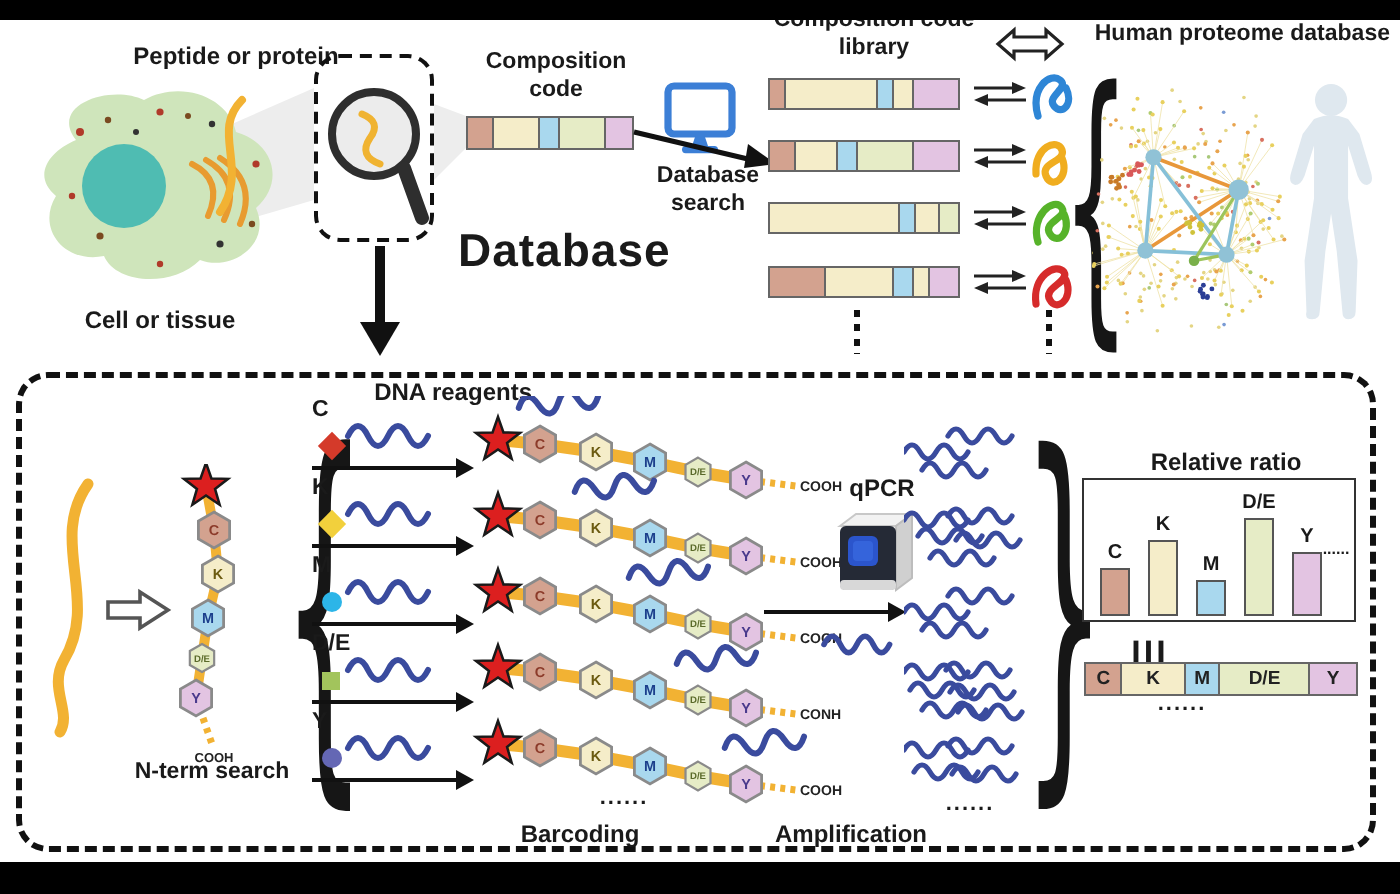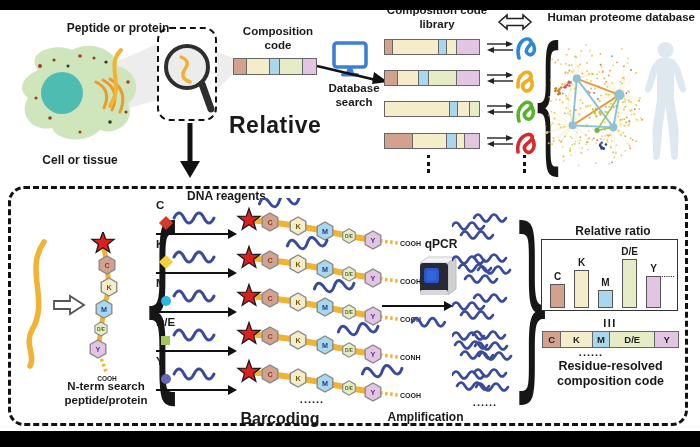--- a/index.html
+++ b/index.html
@@ -117,21 +117,21 @@
     <rect x="5" y="4" width="32" height="24" rx="3" fill="#fff" stroke="#3c7fd6" stroke-width="3.6"></rect>
     <polygon points="17,34 25,34 23,28 19,28" fill="#3c7fd6"></polygon>
     <rect x="12" y="34" width="18" height="3.6" rx="1.8" fill="#3c7fd6"></rect>
   </svg>
   <div class="lbl" style="left:316px;top:82px;width:76px;font-size:11.5px">Database search</div>
   <svg class="abs" style="left:315px;top:61px" width="76" height="30">
     <line x1="2" y1="5" x2="61" y2="19" stroke="#111" stroke-width="2.5"></line>
     <polygon points="59,11 73,21 57,23" fill="#111"></polygon>
   </svg>
 
-  <div class="lbl" style="left:229px;top:112px;width:140px;font-size:23px;letter-spacing:.5px;text-align:left">Relative</div>
+  <div class="lbl" style="left:229px;top:112px;width:140px;font-size:23px;letter-spacing:.5px;text-align:left">Database</div>
 
   <div class="lbl" style="left:382px;top:4px;width:110px;font-size:11.5px">Composition code library</div>
   <svg class="abs" style="left:497px;top:13px" width="36" height="18" viewBox="0 0 36 18">
     <polygon points="2,9 10,2 10,5.5 26,5.5 26,2 34,9 26,16 26,12.5 10,12.5 10,16" fill="#fff" stroke="#222" stroke-width="1.6"></polygon>
   </svg>
   <div class="lbl nowrap" style="left:530px;top:11px;width:165px;font-size:11.5px">Human proteome database</div>
 
   <div class="barstrip" style="left:384px;top:39px;width:96px;height:16px">
       <span class="seg" style="flex-grow: 8; background: rgb(211, 162, 143);"></span>
       <span class="seg" style="flex-grow: 50; background: rgb(245, 237, 201);"></span>
@@ -618,21 +618,20 @@
     <use href="#hex" transform="translate(22,117)" fill="#e3c4e2"></use>
     <text x="31" y="35.6" font-size="7.2" text-anchor="middle" fill="#8c3b2a">C</text>
     <text x="33" y="57.6" font-size="7.2" text-anchor="middle" fill="#6b5a10">K</text>
     <text x="28" y="79.6" font-size="7.2" text-anchor="middle" fill="#1c3f8c">M</text>
     <text x="25" y="99" font-size="4.8" text-anchor="middle" fill="#5a6a2a">D/E</text>
     <text x="22" y="119.6" font-size="7.2" text-anchor="middle" fill="#4a3a8c">Y</text>
     <text x="31" y="149" font-size="6.5" text-anchor="middle" fill="#222">COOH</text>
   </svg>
   <div class="lbl" style="left:36px;top:380px;width:140px;font-size:11.5px">
     <div>N-term search</div>
-      <div>peptide/protein</div>
   </div>
 
   <div class="brace" style="left:141px;top:203px;font-size:190px;transform:scale(.35,1.06)">{</div>
 
   <div class="lbl" style="left:156px;top:189px;width:110px;font-size:12px;text-align:right">DNA reagents</div>
 
   <div class="reagent" style="left:156px;top:203px">
     <span class="rlet">C</span>
     <span class="mk diamond" style="left: 5px; top: 15px; background: rgb(212, 58, 42);"></span>
     <svg class="rsq" width="50" height="18" viewBox="0 0 50 18">
@@ -755,21 +754,21 @@
         <use href="#hex" transform="translate(89,33) scale(1)" fill="#a9d8ee"></use>
         <text x="89" y="35.6" font-size="7.2" text-anchor="middle" fill="#1c3f8c">M</text>
         <use href="#hex" transform="translate(113,38) scale(0.8)" fill="#e6ecc6"></use>
         <text x="113" y="39.7" font-size="4.8" text-anchor="middle" fill="#5a6a2a">D/E</text>
         <use href="#hex" transform="translate(137,42) scale(1)" fill="#e3c4e2"></use>
         <text x="137" y="44.6" font-size="7.2" text-anchor="middle" fill="#4a3a8c">Y</text>
         <text x="164" y="47.5" font-size="7" fill="#222">COOH</text>
       </svg>
     </div>
   <div class="dot-row" style="left:282px;top:393px;width:60px">......</div>
-  <div class="lbl" style="left:228px;top:410px;width:104px;font-size:16px">Barcoding</div>
+  <div class="lbl" style="left:238px;top:410px;width:104px;font-size:12px">Barcoding</div>
 
   <div class="lbl" style="left:416px;top:237px;width:50px;font-size:12px">qPCR</div>
   <svg class="abs" style="left:412px;top:249px" width="50" height="54" viewBox="0 0 50 54">
     <polygon points="8,14 16,8 44,8 36,14" fill="#f2f2f2" stroke="#c8c8c8"></polygon>
     <polygon points="36,14 44,8 44,40 36,46" fill="#d0d0d0" stroke="#bdbdbd"></polygon>
     <rect x="8" y="14" width="28" height="32" rx="3" fill="#252a36"></rect>
     <rect x="12" y="19" width="15" height="15" rx="3" fill="#2b55cc"></rect>
     <rect x="14.5" y="21.5" width="10" height="10" rx="2" fill="#3a6ae0" opacity=".75"></rect>
     <rect x="8" y="41" width="28" height="5" rx="2" fill="#d8d8d8"></rect>
   </svg>
@@ -821,28 +820,24 @@
       <div class="chart-bar" style="left: 32px; width: 15px; height: 38px; bottom: 2px; background: rgb(245, 237, 201);"></div>
       <div class="chart-lab" style="left: 26px; width: 27px; bottom: 42px;">K</div>
       <div class="chart-bar" style="left: 56px; width: 15px; height: 18px; bottom: 2px; background: rgb(169, 216, 238);"></div>
       <div class="chart-lab" style="left: 50px; width: 27px; bottom: 22px;">M</div>
       <div class="chart-bar" style="left: 80px; width: 15px; height: 49px; bottom: 2px; background: rgb(230, 236, 198);"></div>
       <div class="chart-lab" style="left: 74px; width: 27px; bottom: 53px;">D/E</div>
       <div class="chart-bar" style="left: 104px; width: 15px; height: 32px; bottom: 2px; background: rgb(227, 196, 226);"></div>
       <div class="chart-lab" style="left: 98px; width: 27px; bottom: 36px;">Y</div>
     </div>
 
-  <div class="lbl" style="left:594px;top:317px;width:32px;font-size:11px;letter-spacing:1.5px">III</div>
+  <div class="lbl" style="left:559px;top:317px;width:32px;font-size:17px;letter-spacing:1.5px">III</div>
 
   <div class="barstrip" style="left:542px;top:331px;width:137px;height:17px">
       <span class="seg" style="flex-grow: 12; background: rgb(211, 162, 143);">C</span>
       <span class="seg" style="flex-grow: 27; background: rgb(245, 237, 201);">K</span>
       <span class="seg" style="flex-grow: 10; background: rgb(169, 216, 238);">M</span>
       <span class="seg" style="flex-grow: 32; background: rgb(230, 236, 198);">D/E</span>
       <span class="seg" style="flex-grow: 19; background: rgb(227, 196, 226);">Y</span>
     </div>
   <div class="dot-row" style="left:566px;top:346px;width:50px">......</div>
-  <div class="lbl" style="left:528px;top:359px;width:165px;font-size:12.5px">
-    <div>Residue-resolved</div>
-    <div>composition code</div>
-  </div>
 
 </div>
 
 </body></html>

